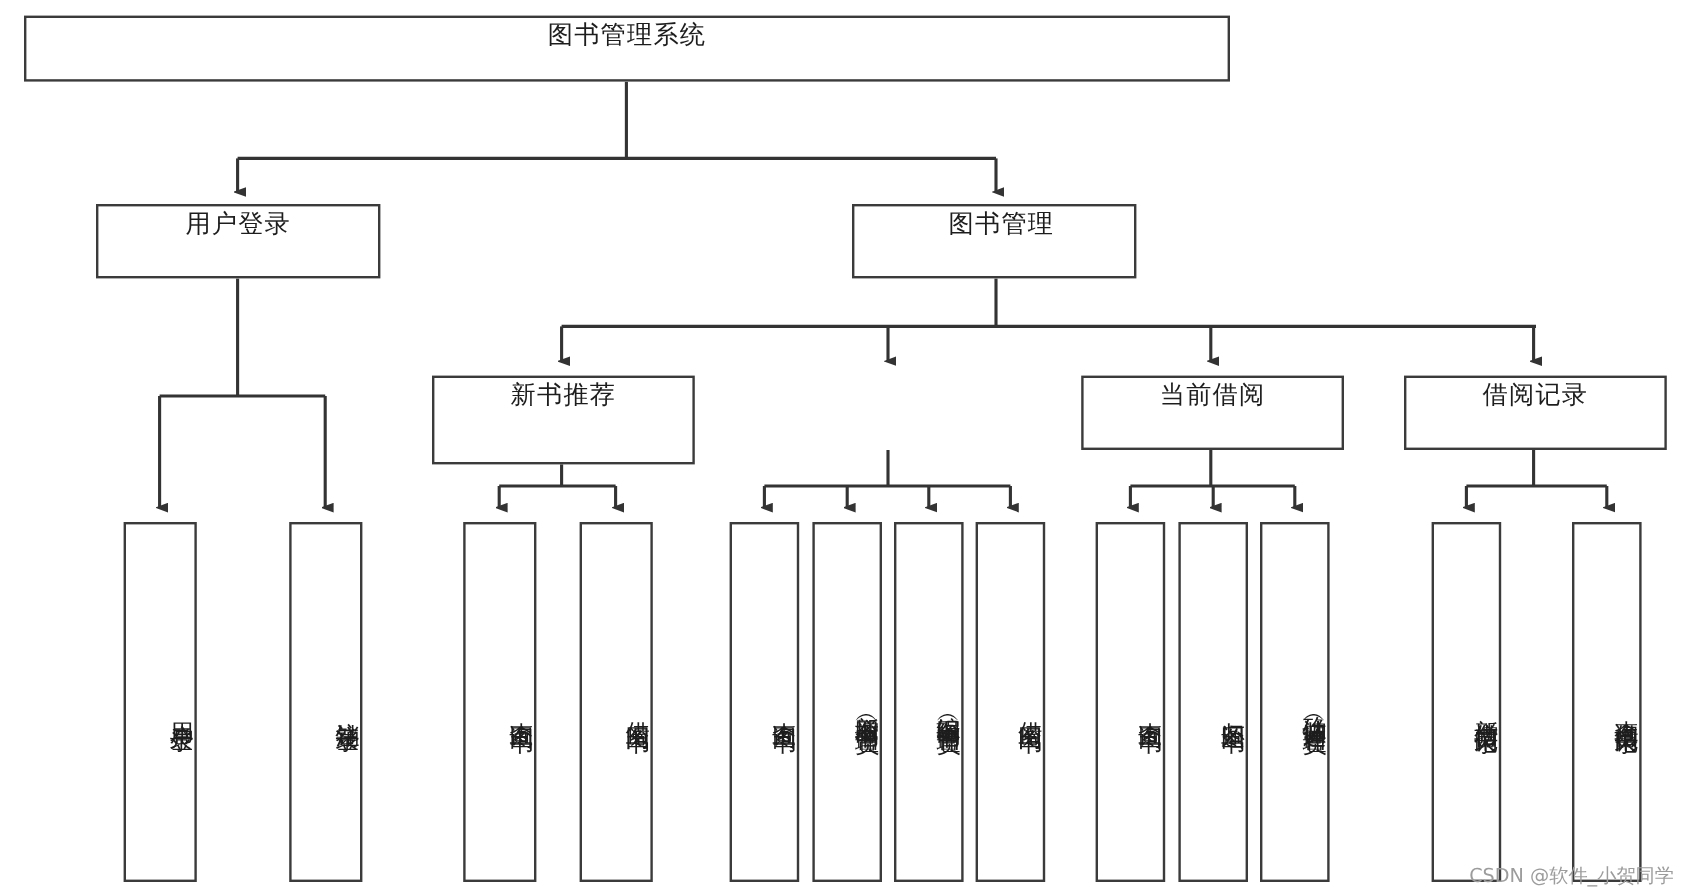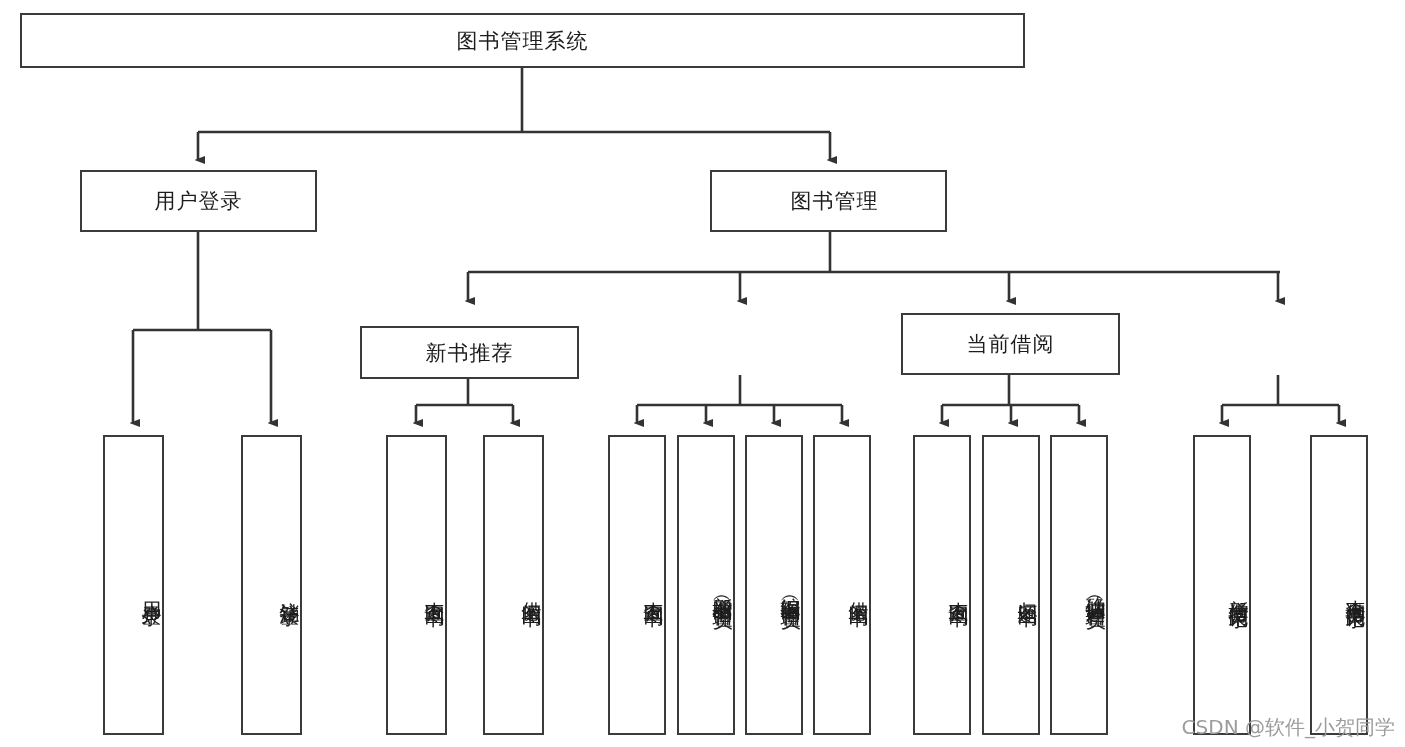--- a/index.html
+++ b/index.html
@@ -16,21 +16,21 @@
     height: 747px;
     background: #ffffff;
     overflow: hidden;
   }
   .node {
     position: absolute;
     box-sizing: border-box;
     border: 2px solid #3b3b3b;
     background: #ffffff;
     display: flex;
-    align-items: center;
+    align-items: flex-start;
     justify-content: center;
     color: #1d1d1d;
   }
   .node.horiz {
     font-size: 21px;
     letter-spacing: 1px;
   }
   .node.vert {
     writing-mode: vertical-rl;
     text-orientation: upright;
@@ -51,21 +51,21 @@
     left: 0;
     top: 0;
     width: 1405px;
     height: 747px;
     pointer-events: none;
   }
   .watermark {
     position: absolute;
     right: 10px;
     bottom: 6px;
-    font-size: 20px;
+    font-size: 16px;
     color: #9c9c9c;
     white-space: nowrap;
   }
 </style>
 </head>
 <body>
 
 <div id="canvas">
 
   <svg class="lines" viewBox="0 0 1405 747" xmlns="http://www.w3.org/2000/svg">
@@ -122,25 +122,28 @@
     <span>图书管理系统</span>
   </div>
 
   <div class="node horiz" style="left:80px; top:170px; width:237px; height:62px;">
     <span>用户登录</span>
   </div>
   <div class="node horiz" style="left:710px; top:170px; width:237px; height:62px;padding-left:12px;">
     <span>图书管理</span>
   </div>
 
-  <div class="node horiz" style="left:360px; top:326px; width:219px; height:53px;">
+  <div class="node horiz" style="left:360px; top:313px; width:219px; height:74px;">
     <span>新书推荐</span>
   </div>
   <div class="node horiz" style="left:901px; top:313px; width:219px; height:62px;">
     <span>当前借阅</span>
+  </div>
+  <div class="node horiz" style="left:1170px; top:313px; width:219px; height:62px;">
+    <span>借阅记录</span>
   </div>
 
   <div class="node vert" style="left:103px; top:435px; width:61px; height:300px;">
     <span>用户登录</span>
   </div>
   <div class="node vert" style="left:241px; top:435px; width:61px; height:300px;">
     <span>注销登录</span>
   </div>
 
   <div class="node vert" style="left:386px; top:435px; width:61px; height:300px;">

